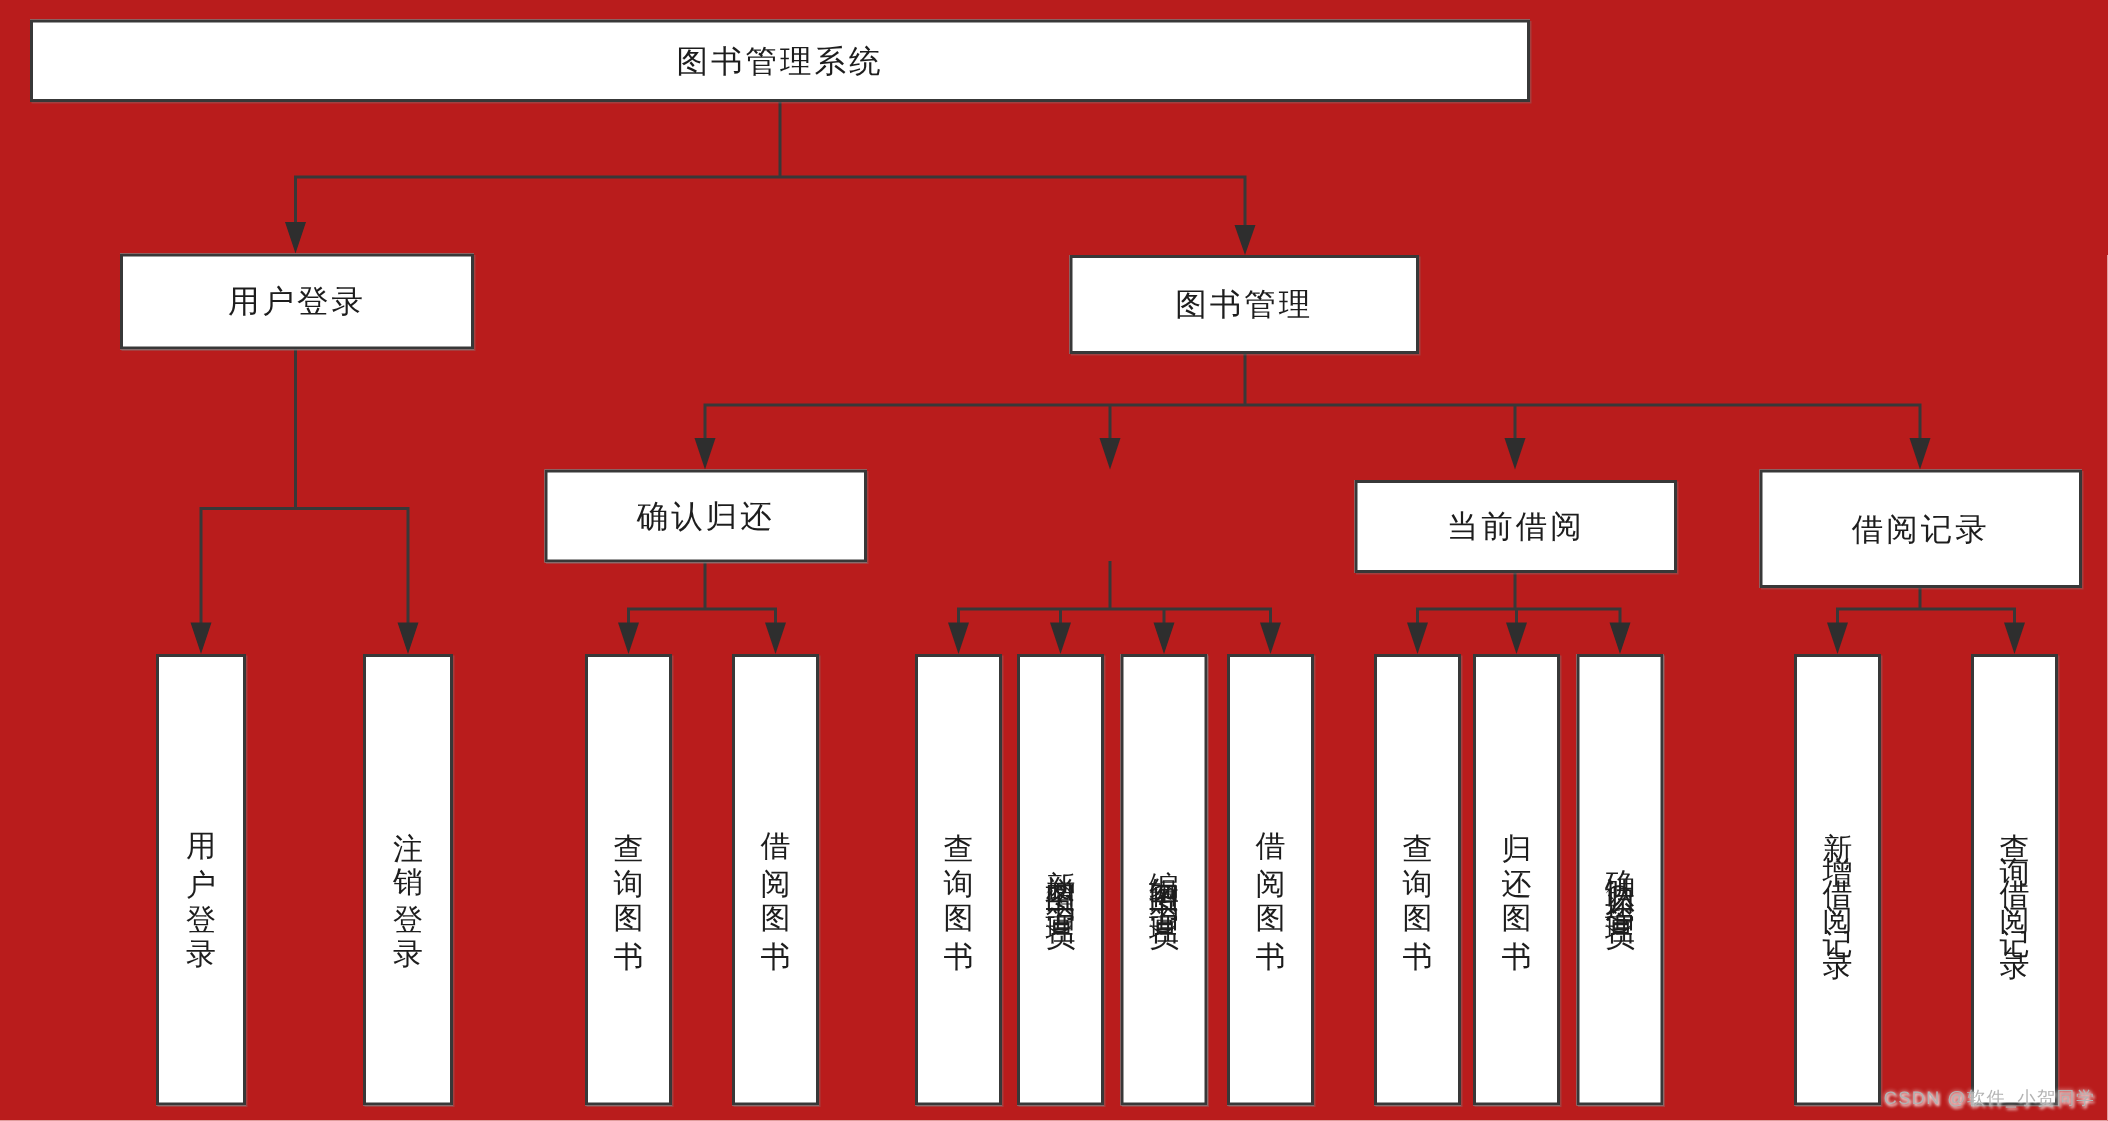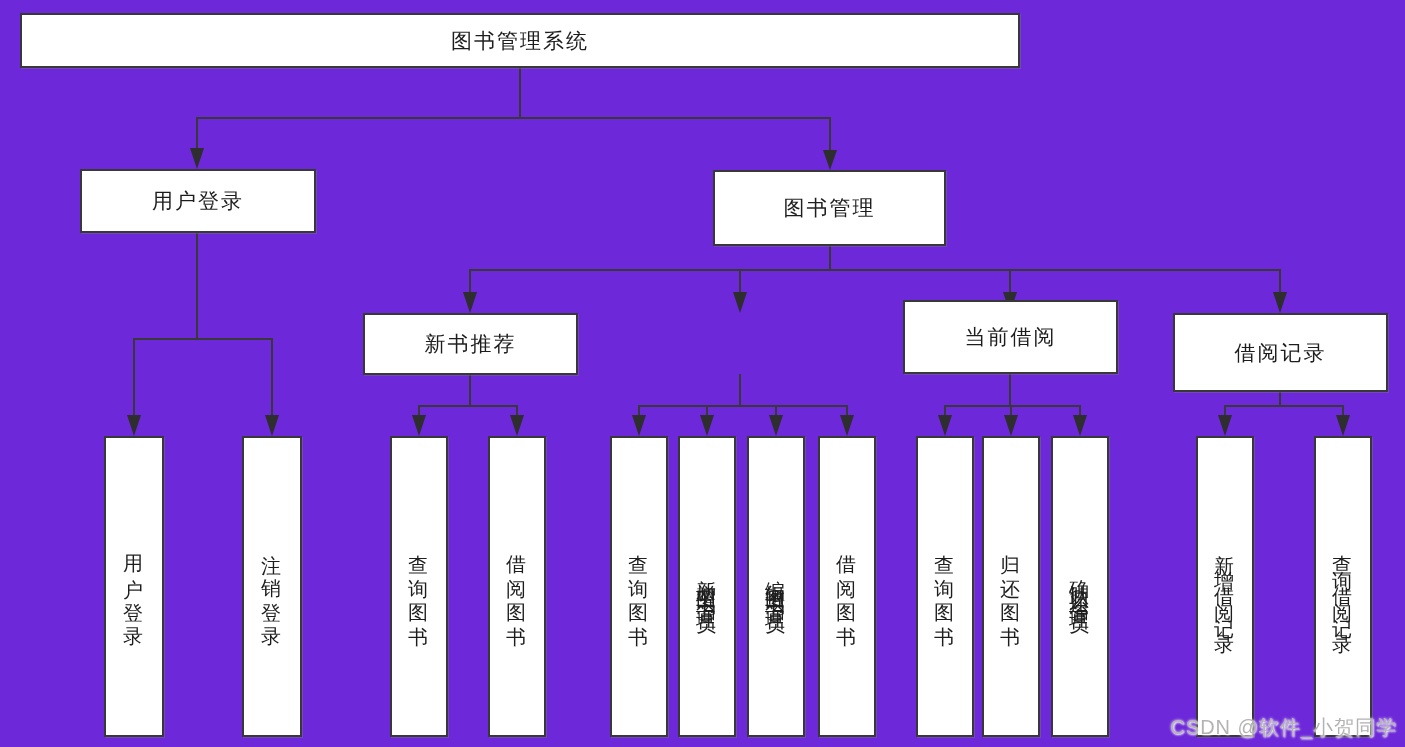--- a/index.html
+++ b/index.html
@@ -1,19 +1,19 @@
 <!DOCTYPE html>
 <html><head>
 <meta charset="utf-8">
 <style>
   html,body{margin:0;padding:0;background:#ffffff;}
   .stage{
     position:relative;
     width:1405px;height:747px;
-    background:#6d28d9;
+    background:#b91c1c;
     font-family:"Liberation Sans","DejaVu Sans",sans-serif;
     overflow:hidden;
   }
   .edges{position:absolute;left:0;top:0;width:1405px;height:747px;}
   .node{
     position:absolute;
     box-sizing:border-box;
     background:#ffffff;
     border:2px solid #383838;
     display:flex;align-items:center;justify-content:center;
@@ -30,21 +30,21 @@
     text-orientation:mixed;
     font-size:20px;
     white-space:normal;
   }
   .sp-wide  .lbl{letter-spacing:24px;}
   .sp-mid   .lbl{letter-spacing:16px;}
   .sp-narrow .lbl{letter-spacing:5px;}
   .watermark{
     position:absolute;
     right:8px;bottom:6px;
-    font-size:20px;
+    font-size:12px;
     color:#b3b3b3;
     letter-spacing:1px;
     text-shadow:0 0 3px #ffffff,1px 1px 2px #ffffff;
     z-index:10;
   }
 </style>
 </head>
 <body>
 
 <div class="stage">
@@ -82,28 +82,28 @@
     </g>
   </svg>
 
   <div class="node root" style="left:20px;top:13px;width:1000px;height:55px">
     <span class="lbl">图书管理系统</span>
   </div>
 
   <div class="node" style="left:80px;top:169px;width:236px;height:64px">
     <span class="lbl">用户登录</span>
   </div>
-  <div class="node" style="left:713px;top:170px;width:233px;height:76px">
+  <div class="node" style="left:713px;top:170px;width:233px;height:66px">
     <span class="lbl">图书管理</span>
   </div>
 
   <div class="node" style="left:363px;top:313px;width:215px;height:62px">
-    <span class="lbl">新书推荐</span>
+    <span class="lbl">确认归还</span>
   </div>
-  <div class="node" style="left:903px;top:300px;width:215px;height:74px">
+  <div class="node" style="left:903px;top:320px;width:215px;height:62px">
     <span class="lbl">当前借阅</span>
   </div>
   <div class="node" style="left:1173px;top:313px;width:215px;height:79px">
     <span class="lbl">借阅记录</span>
   </div>
 
   <div class="node leaf sp-wide" style="left:104px;top:436px;width:60px;height:301px">
     <span class="lbl">用户登录</span>
   </div>
   <div class="node leaf sp-wide" style="left:242px;top:436px;width:60px;height:301px">

